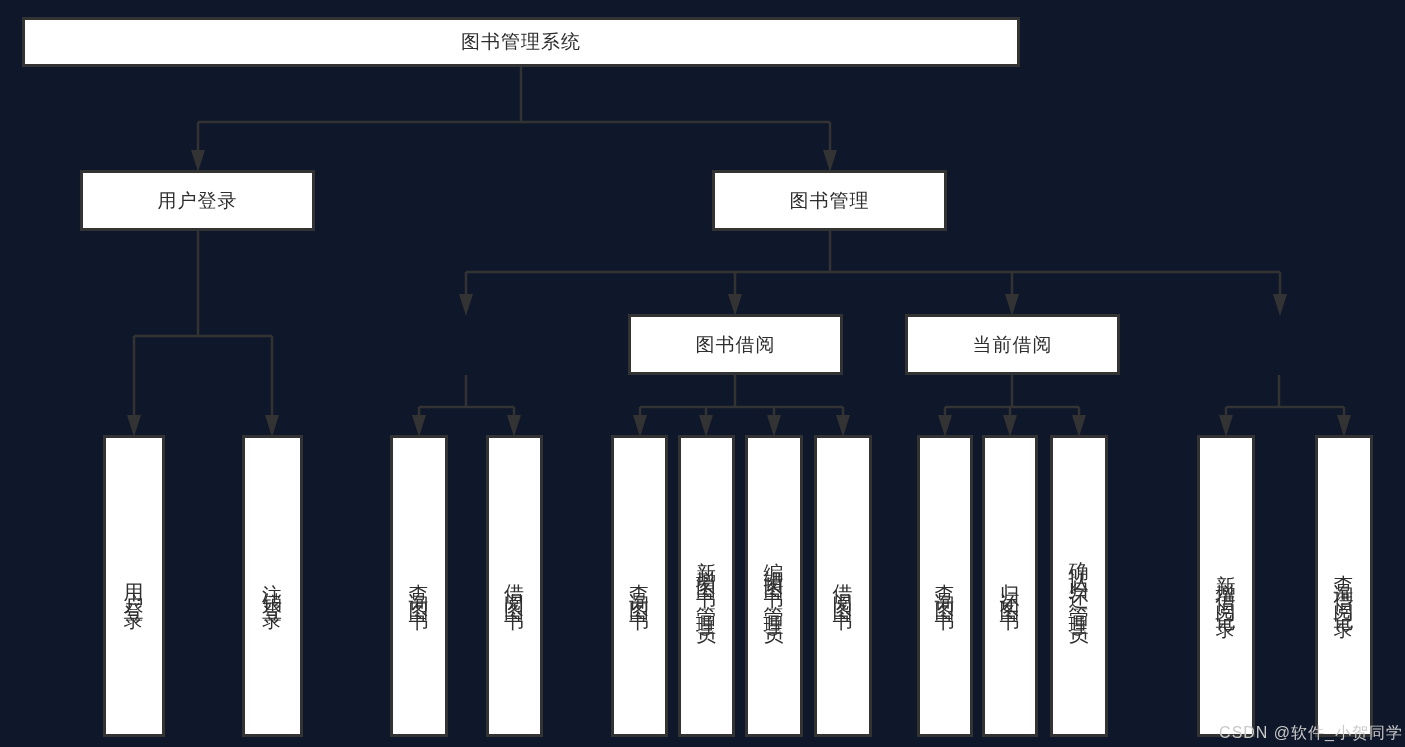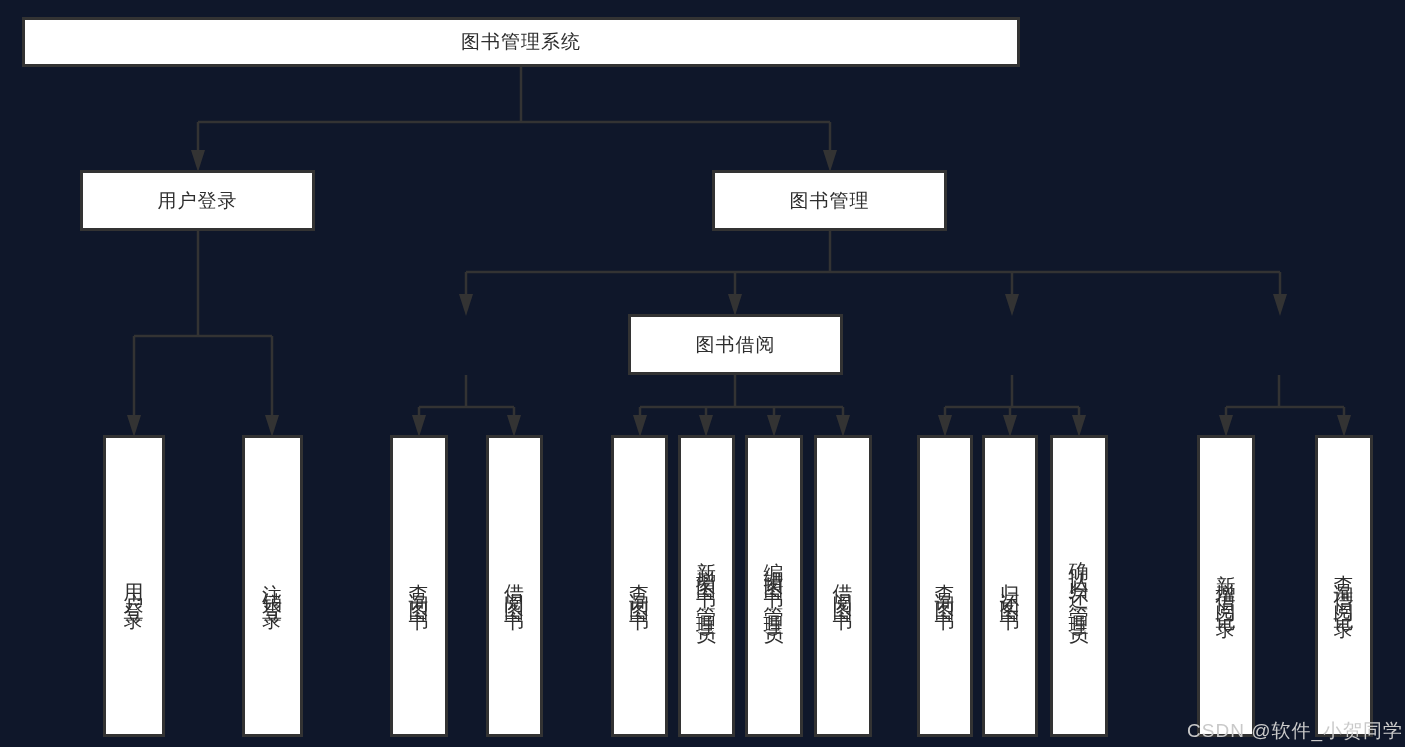--- a/index.html
+++ b/index.html
@@ -24,21 +24,21 @@
   .vtext{
     writing-mode:vertical-rl;
     text-orientation:mixed;
     letter-spacing:9px;
     line-height:1;
     white-space:nowrap;
   }
   .watermark{
     position:absolute;
     right:2px;bottom:3px;
-    font-size:19px;
+    font-size:16px;
     color:#c9c9c9;
     letter-spacing:1px;
     z-index:5;
   }
 </style>
 </head>
 <body>
 
 <div class="canvas">
 
@@ -81,20 +81,21 @@
       <polygon points="1337,415 1351,415 1344,437"></polygon>
     </g>
   </svg>
 
   <div class="box h" style="left:22px;top:17px;width:998px;height:50px">图书管理系统</div>
 
   <div class="box h" style="left:80px;top:170px;width:235px;height:61px">用户登录</div>
   <div class="box h" style="left:712px;top:170px;width:235px;height:61px">图书管理</div>
 
   <div class="box h" style="left:628px;top:314px;width:215px;height:61px">图书借阅</div>
+  <div class="box h" style="left:905px;top:314px;width:215px;height:61px">当前借阅</div>
 
   <div class="box v" style="left:103px;top:435px;width:62px;height:302px">
     <span class="vtext">用户登录</span>
   </div>
   <div class="box v" style="left:242px;top:435px;width:61px;height:302px">
     <span class="vtext">注销登录</span>
   </div>
 
   <div class="box v" style="left:390px;top:435px;width:58px;height:302px">
     <span class="vtext">查询图书</span>

